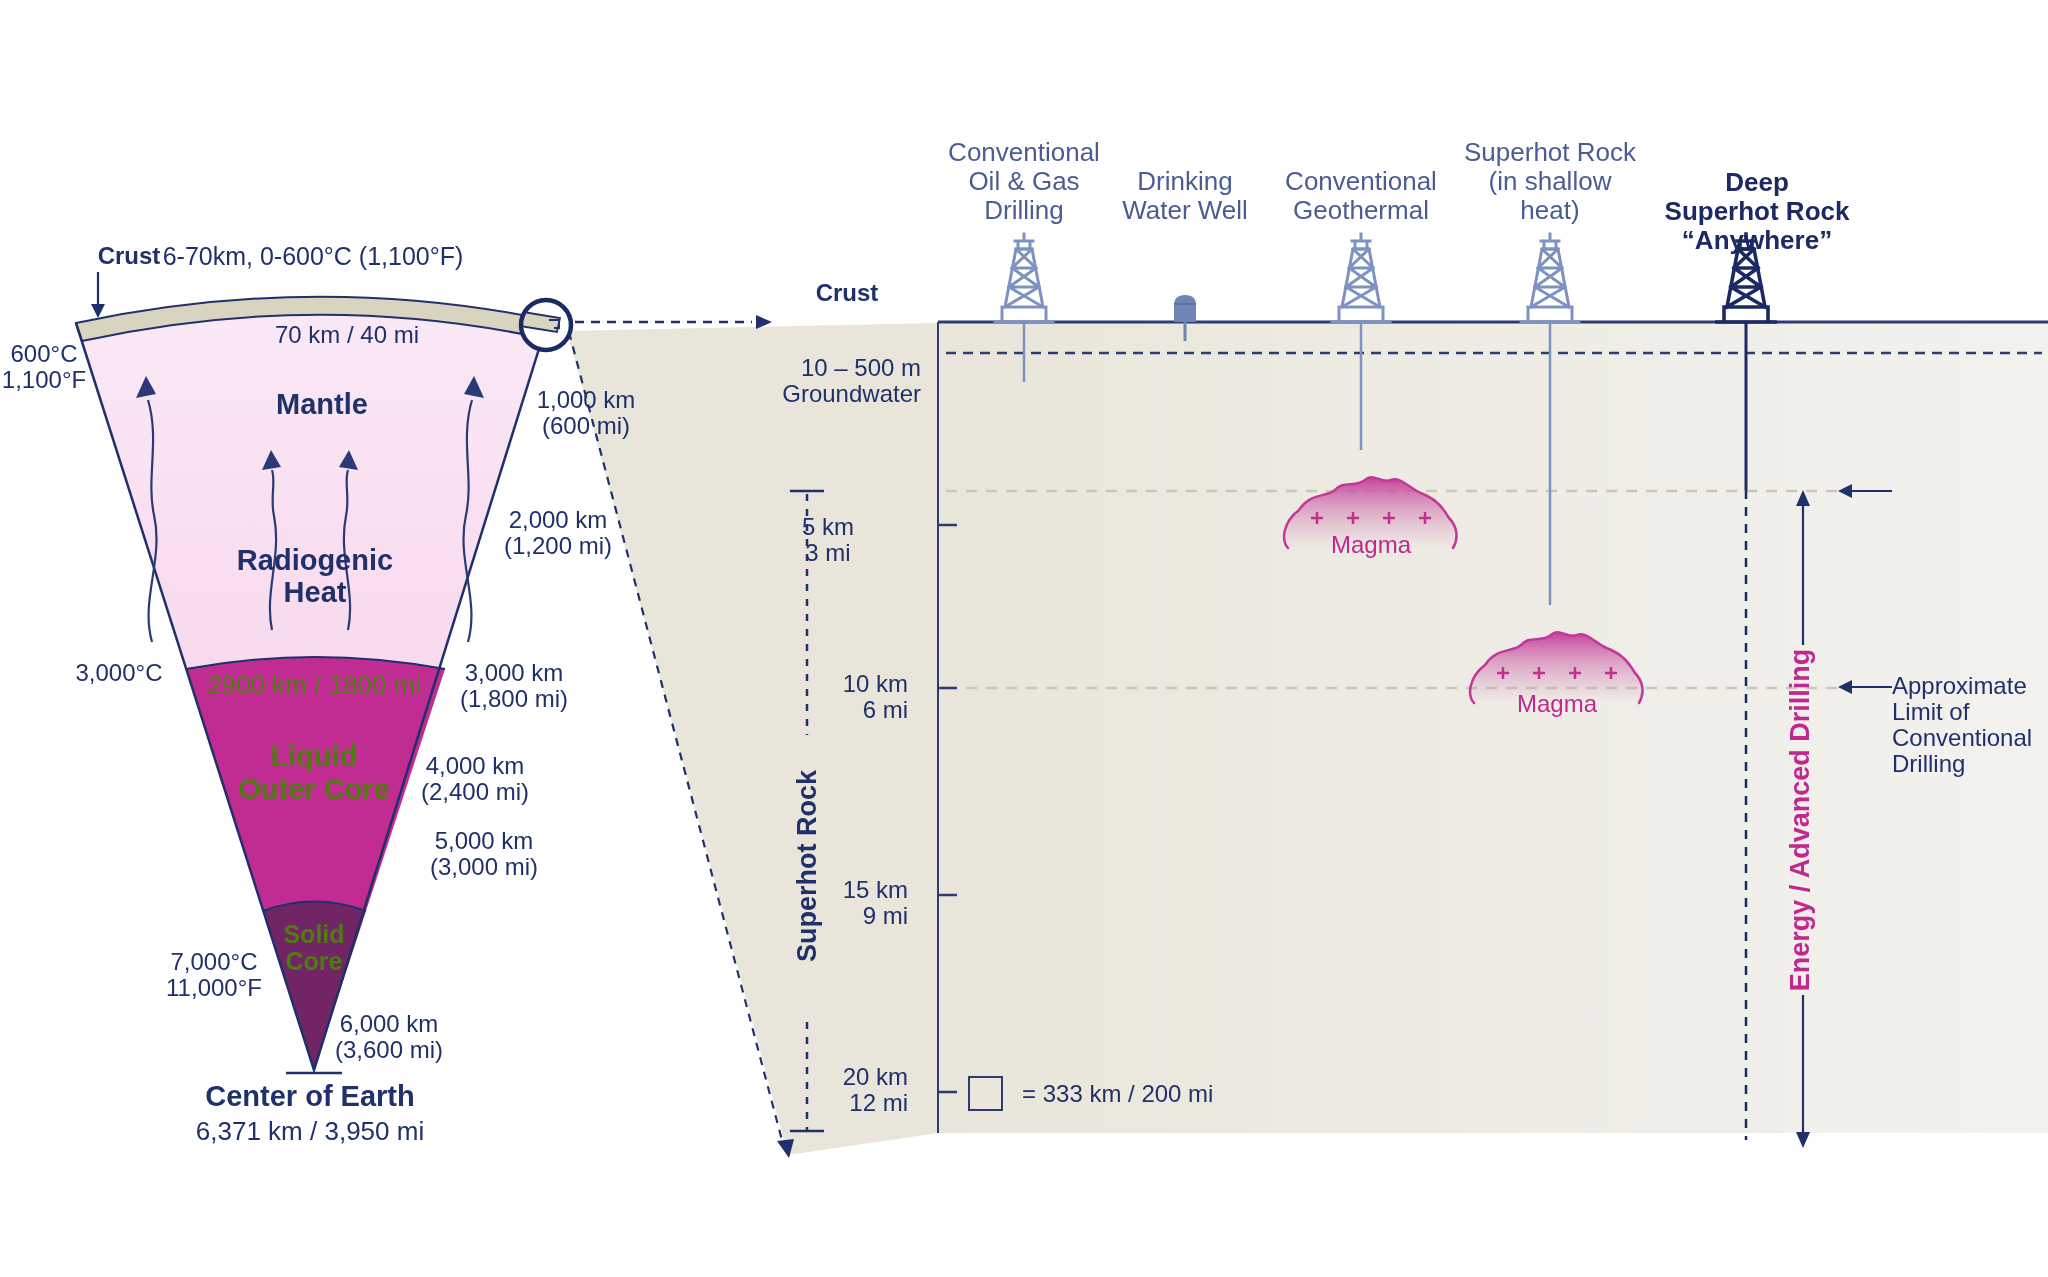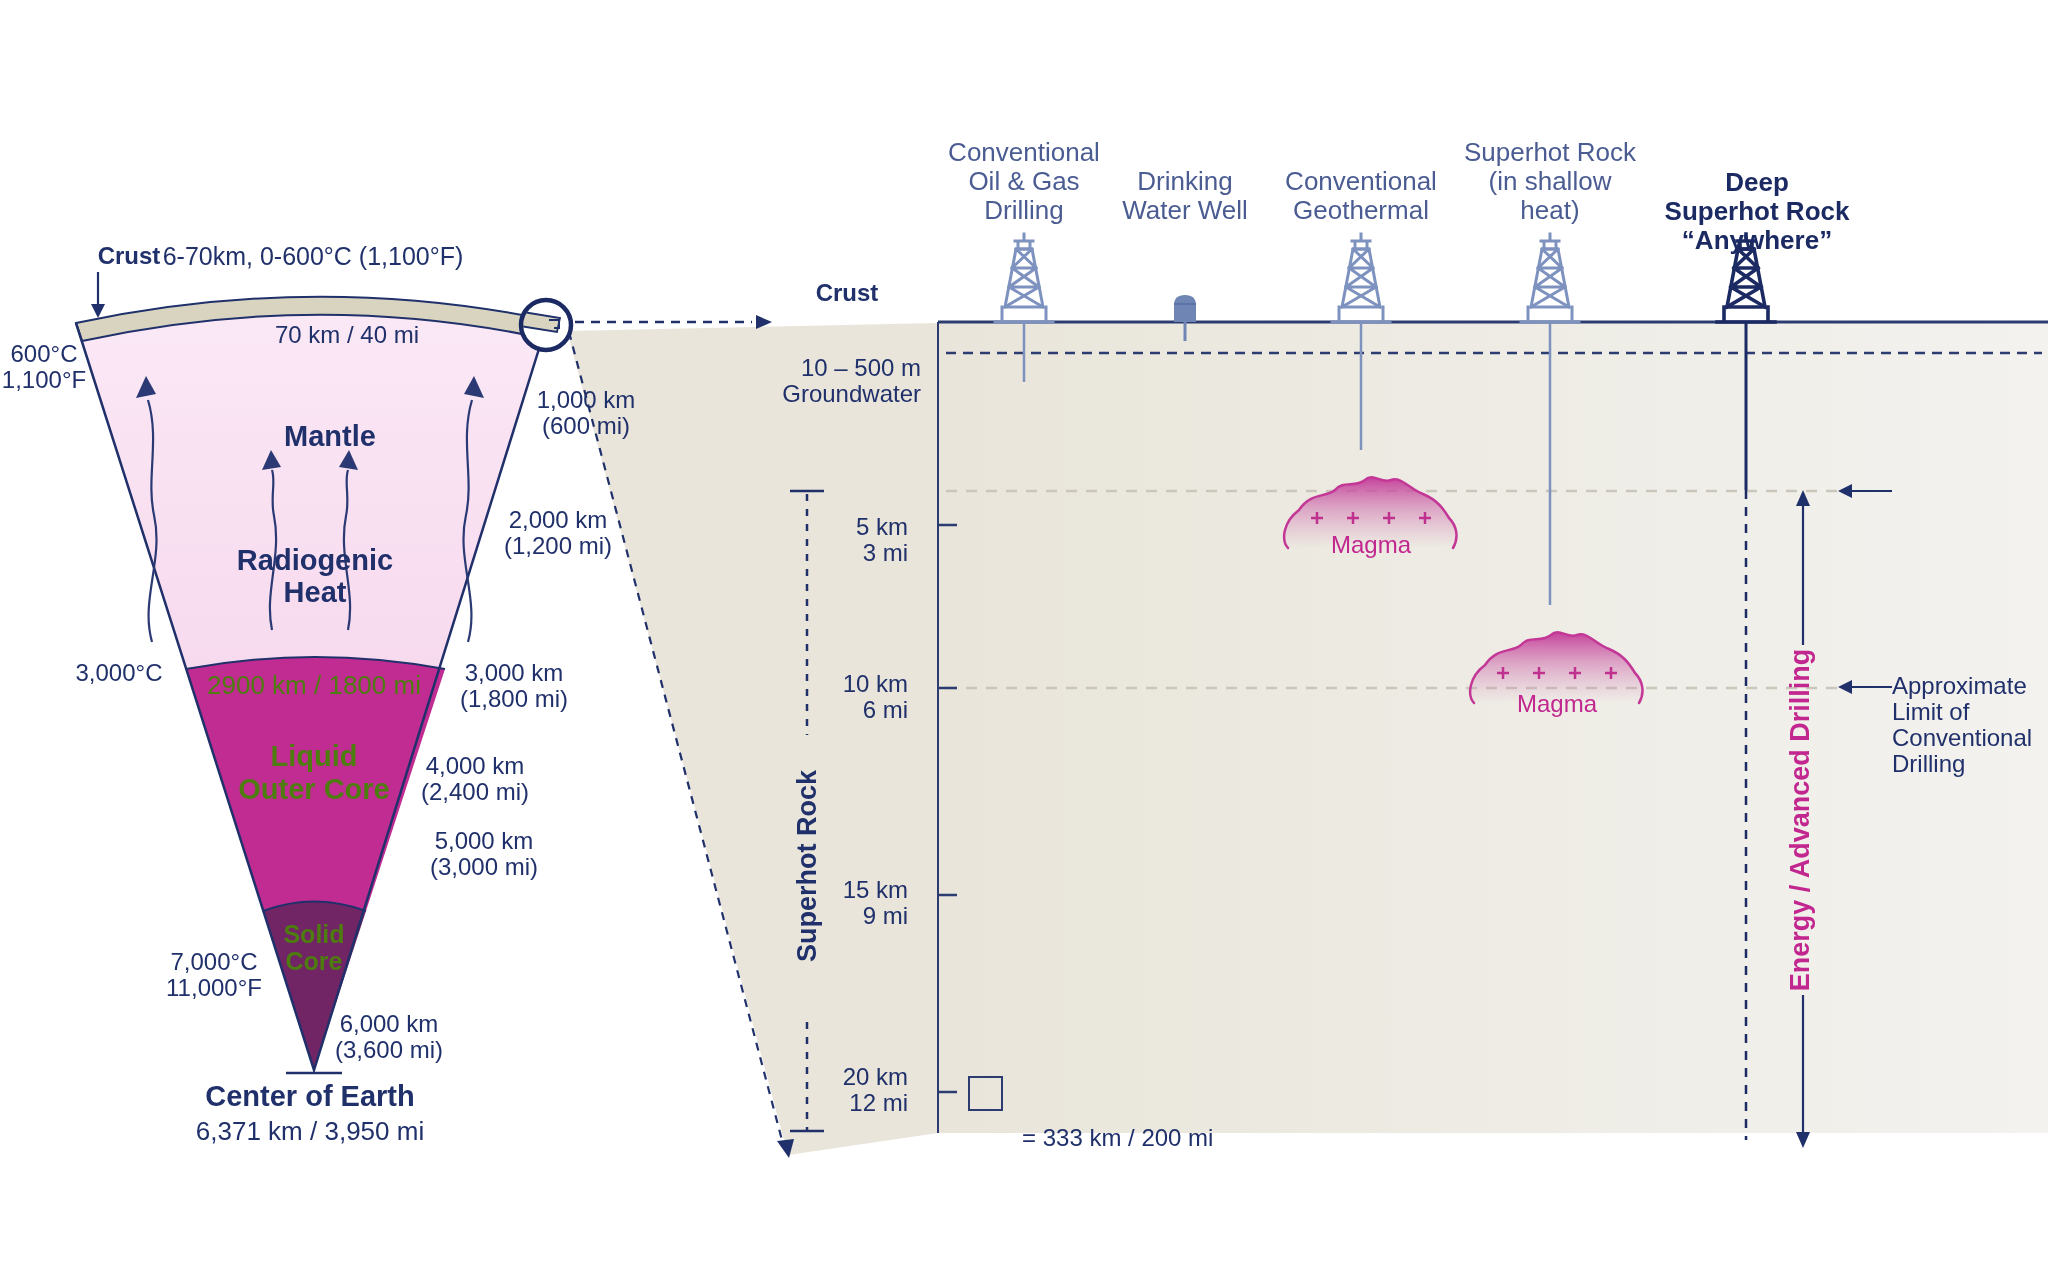--- a/index.html
+++ b/index.html
@@ -168,21 +168,21 @@
       <path d="M523,312 L560,318 L557,332 L520,326 Z" fill="#d8d4bf" stroke="#20306b" stroke-width="1.8"></path>
       <path d="M549,320 h10 v8 h-5" fill="none" stroke="#20306b" stroke-width="2"></path>
     </g>
     <circle cx="546" cy="325" r="25" fill="none" stroke="#1b2a63" stroke-width="4.5"></circle>
   </g>
 </svg>
 
 <div class="t c b s28" style="left:100px;top:240px;">Crust</div>
 <div class="t c s25" style="left:313px;top:243px;">6-70km, 0-600°C (1,100°F)</div>
 <div class="t c" style="left:315px;top:322px;margin-left:32px;">70 km / 40 mi</div>
-<div class="t c b s29" style="left:330px;top:388px;margin-top:32px;">Mantle</div>
+<div class="t c b s29" style="left:322px;top:388px;">Mantle</div>
 <div class="t c b s29" style="left:315px;top:544px;">Radiogenic
 Heat</div>
 <div class="t c w s26" style="left:314px;top:671px;">2900 km / 1800 mi</div>
 <div class="t c b w s29" style="left:314px;top:740px;line-height:33px;">Liquid
 Outer Core</div>
 <div class="t c b w s25" style="left:314px;top:921px;">Solid
 Core</div>
 <div class="t c" style="left:44px;top:341px;text-align:center;">600°C
 1,100°F</div>
 <div class="t c" style="left:119px;top:660px;">3,000°C</div>
@@ -214,35 +214,35 @@
 Water Well</div>
 <div class="t c hdr" style="left:1361px;top:167px;">Conventional
 Geothermal</div>
 <div class="t c hdr" style="left:1550px;top:138px;">Superhot Rock
 (in shallow
 heat)</div>
 <div class="t c hdr5" style="left:1757px;top:136px;margin-top:32px;">Deep
 Superhot Rock
 “Anywhere”</div>
 
-<div class="t r" style="left:748px;top:514px;width:160px;">5 km
+<div class="t r" style="left:748px;top:514px;width:160px;text-align:center;">5 km
 3 mi</div>
 <div class="t r" style="left:748px;top:671px;width:160px;">10 km
 6 mi</div>
 <div class="t r" style="left:748px;top:877px;width:160px;">15 km
 9 mi</div>
 <div class="t r" style="left:748px;top:1064px;width:160px;">20 km
 12 mi</div>
 
 <div class="t b vert" style="left:807px;top:866px;font-size:27px;">Superhot Rock</div>
 
 <div class="t c pink" style="left:1371px;top:532px;font-weight:500;">Magma</div>
 <div class="t c pink" style="left:1557px;top:691px;font-weight:500;">Magma</div>
 
-<div class="t" style="left:1022px;top:1081px;margin-top:44px;">= 333 km / 200 mi</div>
+<div class="t" style="left:1022px;top:1081px;">= 333 km / 200 mi</div>
 
 <div class="t" style="left:1892px;top:673px;">Approximate
 Limit of
 Conventional
 Drilling</div>
 
 <div class="t b vert pink" style="left:1800px;top:820px;font-size:27px;">Energy / Advanced Drilling</div>
 
 </div>
 

